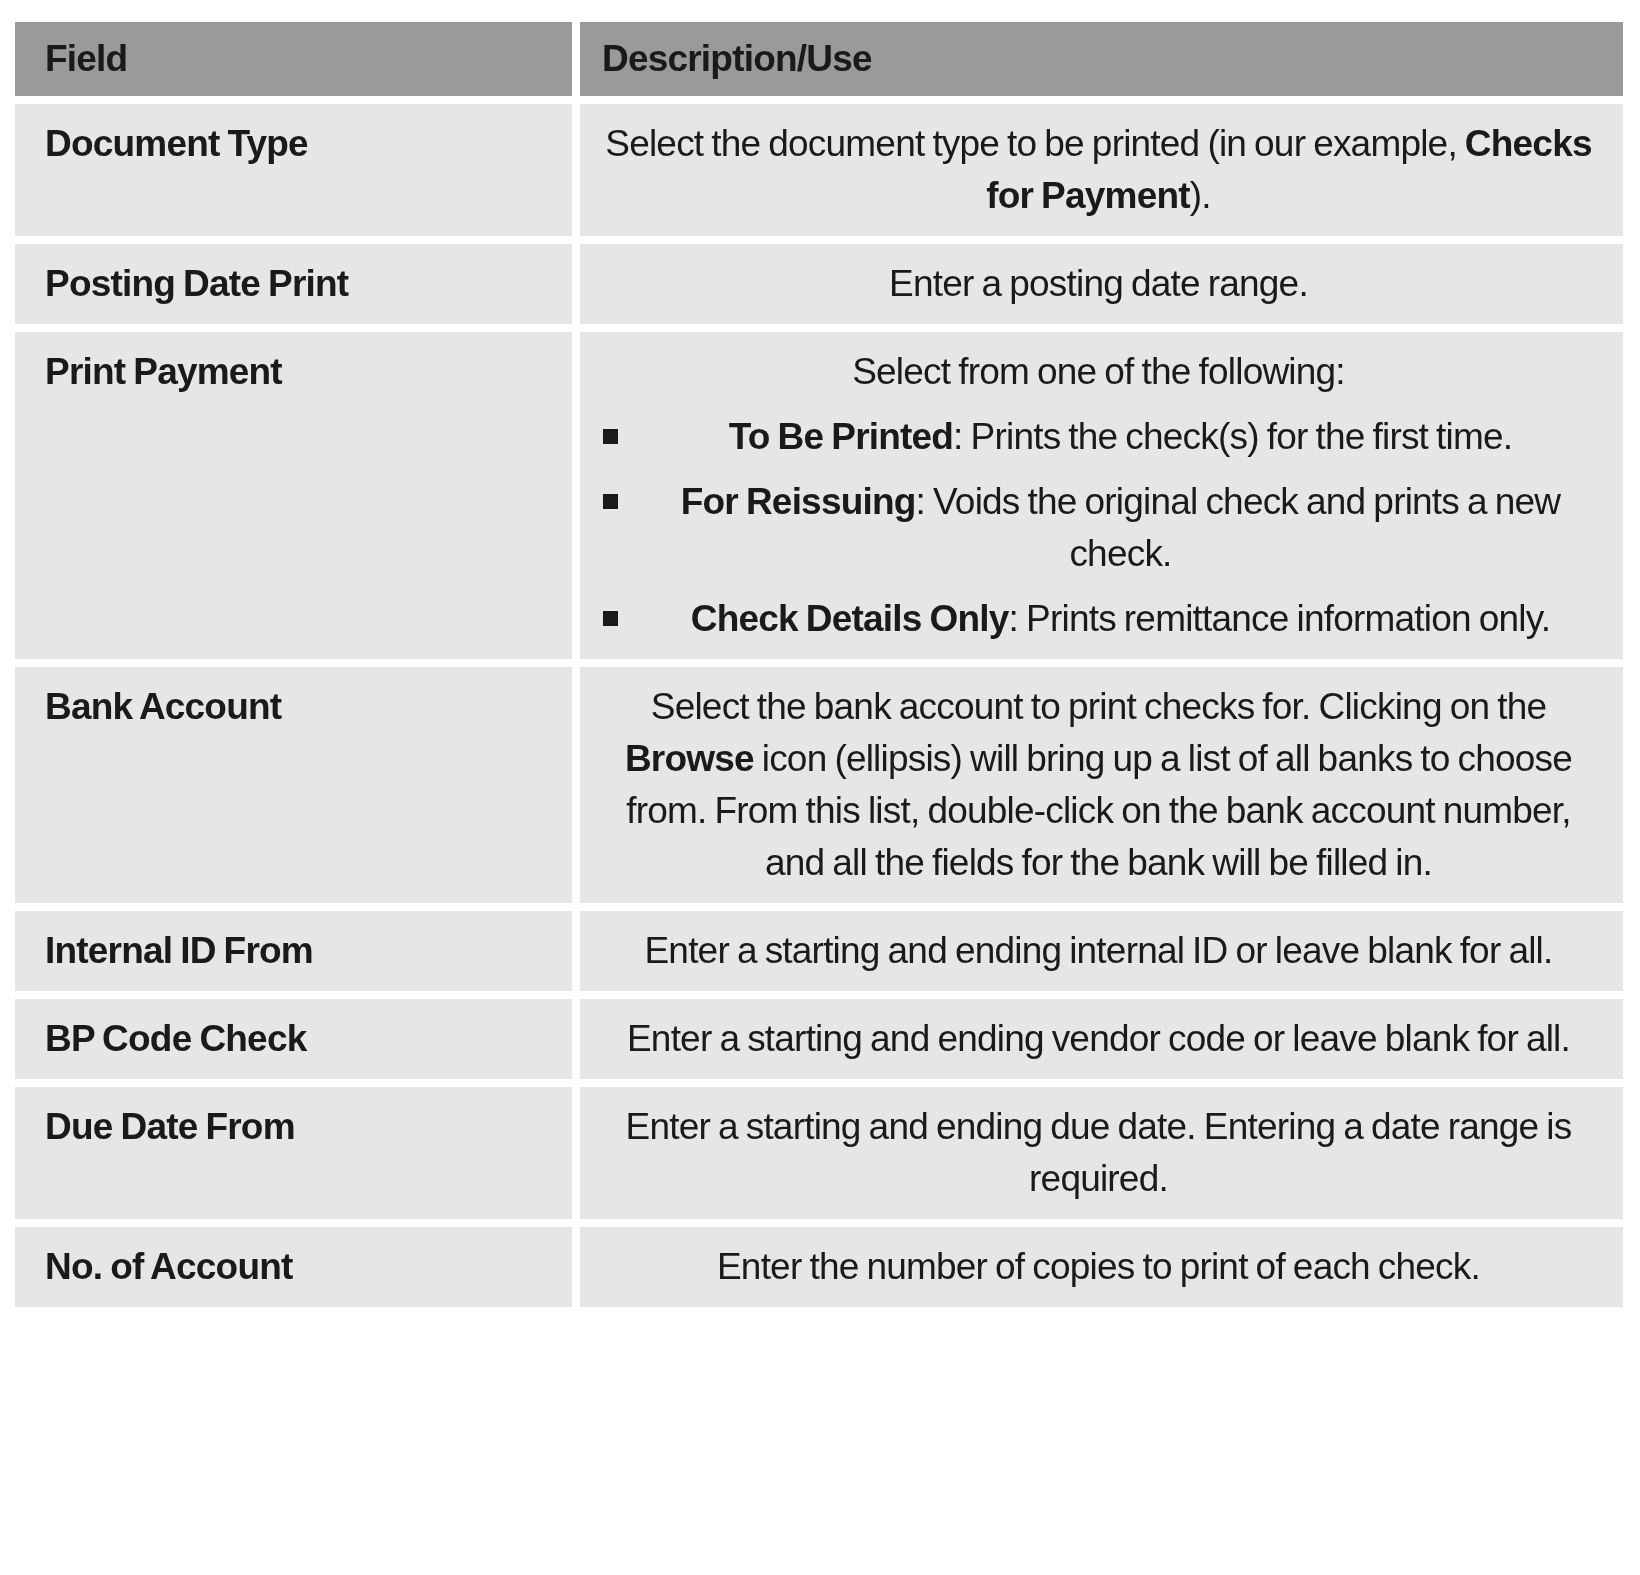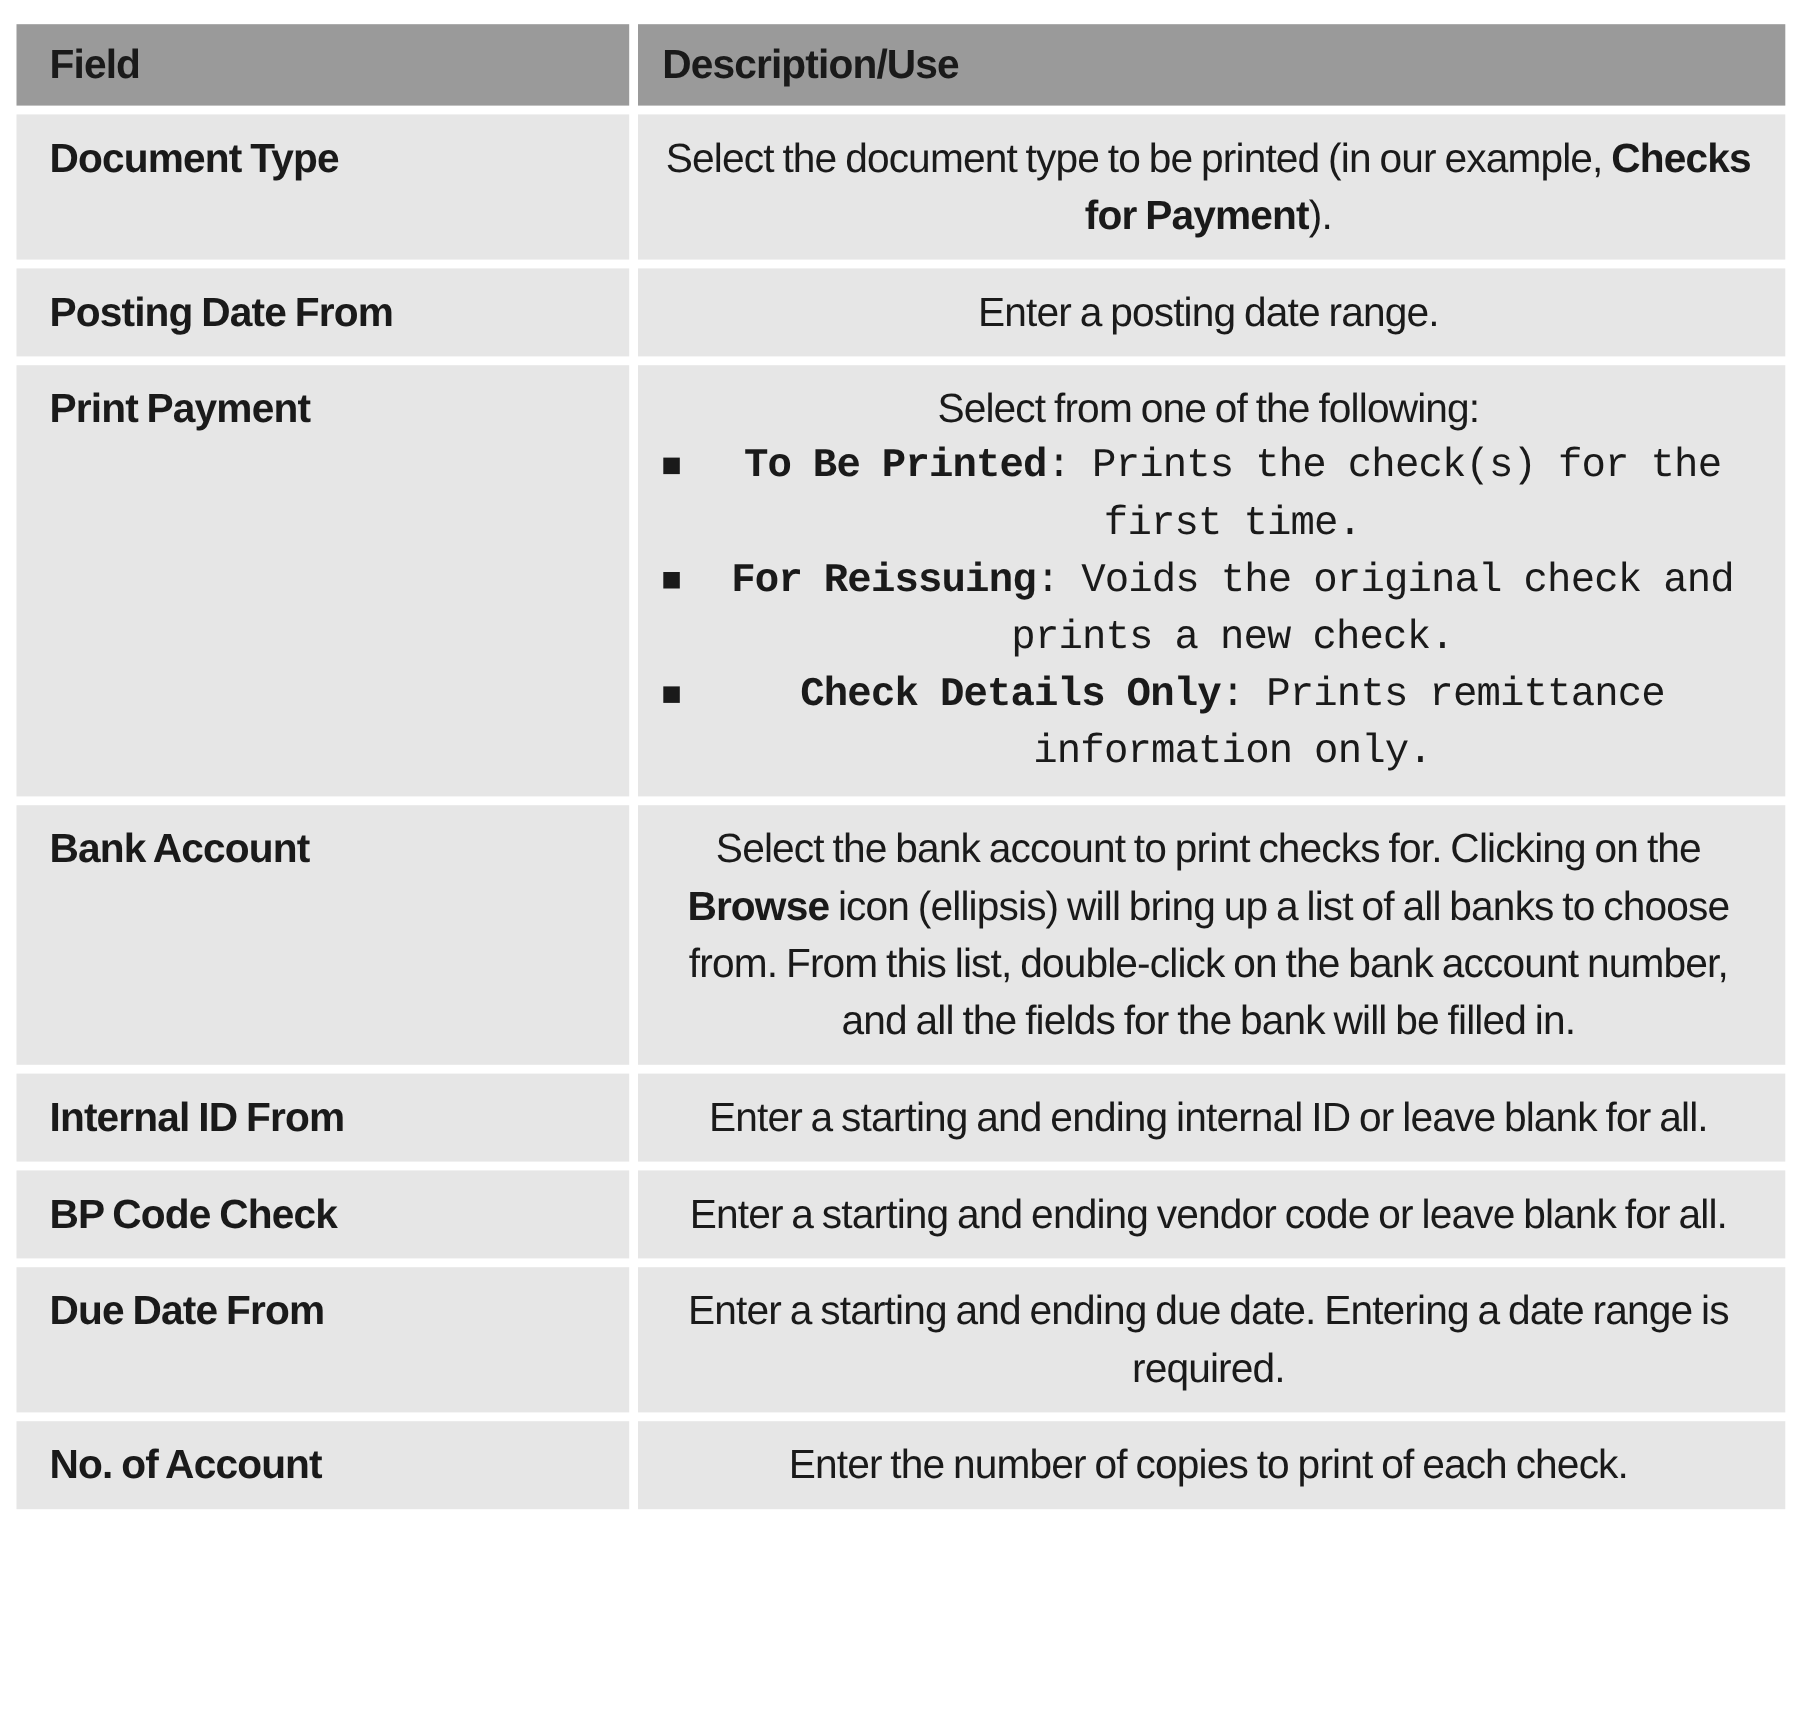--- a/index.html
+++ b/index.html
@@ -59,21 +59,21 @@
   .desc-paragraph { margin: 0; }
   .desc-paragraph b, .li-text b { font-weight: 700; }
   ul.square-list {
     list-style: none;
     margin: 0;
     padding: 0;
   }
   ul.square-list li {
     position: relative;
     padding-left: 44px;
-    font-family: Liberation Mono, monospace;
+    margin-top: 13px;
   }
   .bullet {
     position: absolute;
     left: 1px;
     top: 18px;
     width: 15px;
     height: 15px;
     background: var(--text);
   }
 </style>
@@ -93,21 +93,21 @@
       </tr>
     </thead>
     <tbody id="table-body">
         <tr>
           <td class="field-cell">Document Type</td>
           <td class="desc-cell">
             <p class="desc-paragraph"><span>Select the document type to be printed (in our example, </span><b>Checks for Payment</b><span>).</span></p>
           </td>
         </tr>
         <tr>
-          <td class="field-cell">Posting Date From</td>
+          <td class="field-cell">Posting Date Print</td>
           <td class="desc-cell">
             <p class="desc-paragraph"><span>Enter a posting date range.</span></p>
           </td>
         </tr>
         <tr>
           <td class="field-cell">Print Payment</td>
           <td class="desc-cell">
             <p class="desc-paragraph"><span>Select from one of the following:</span></p>
             <ul class="square-list">
               <li><span class="bullet"></span><span class="li-text"><b>To Be Printed</b><span>: Prints the check(s) for the first time.</span></span></li>

